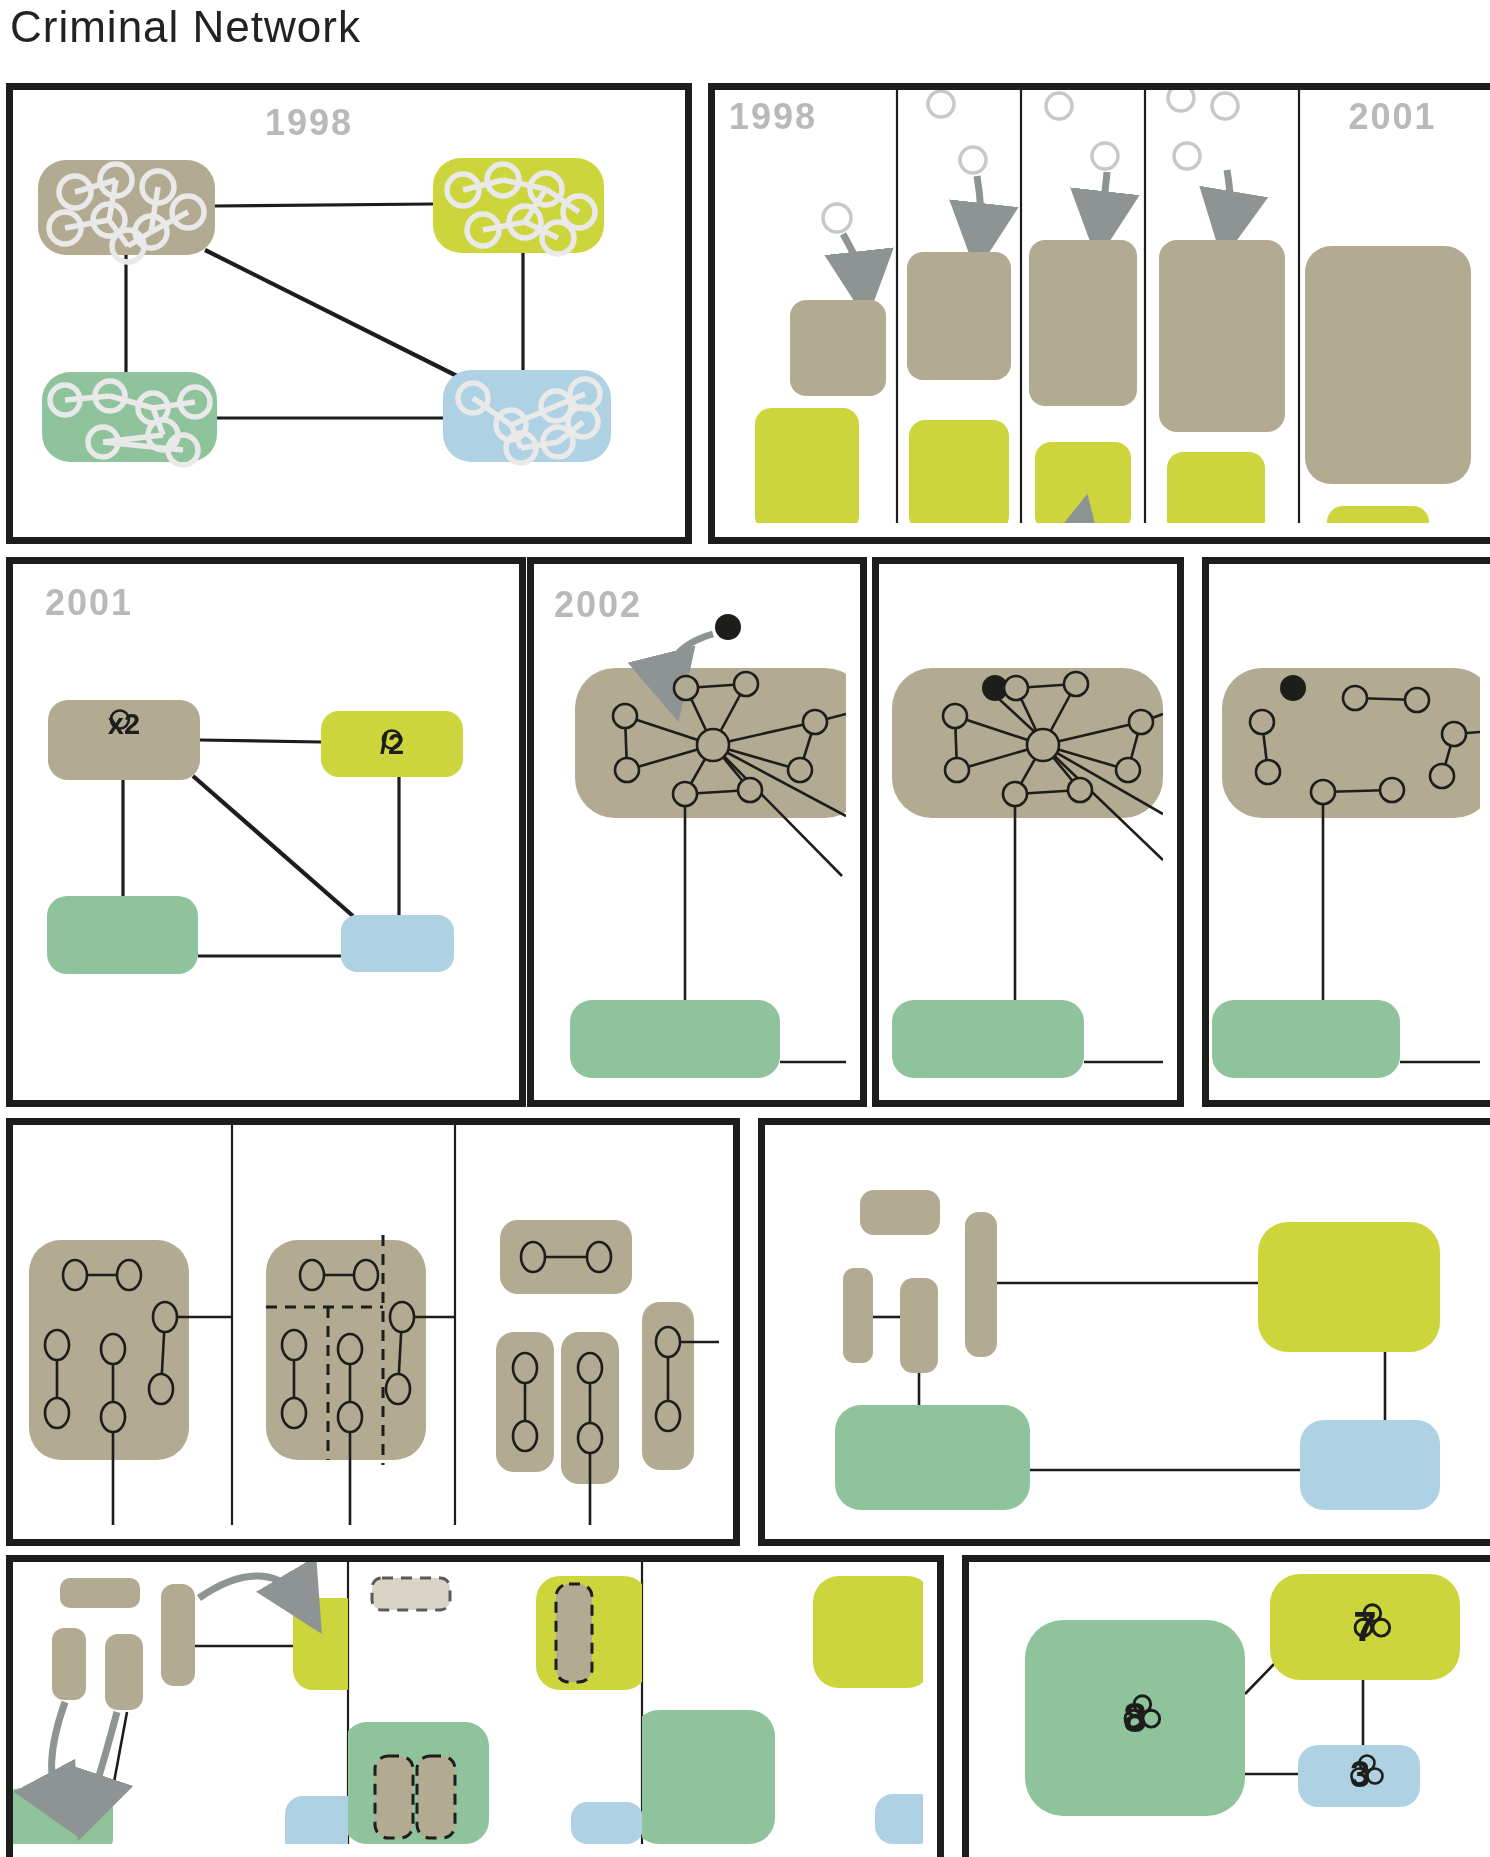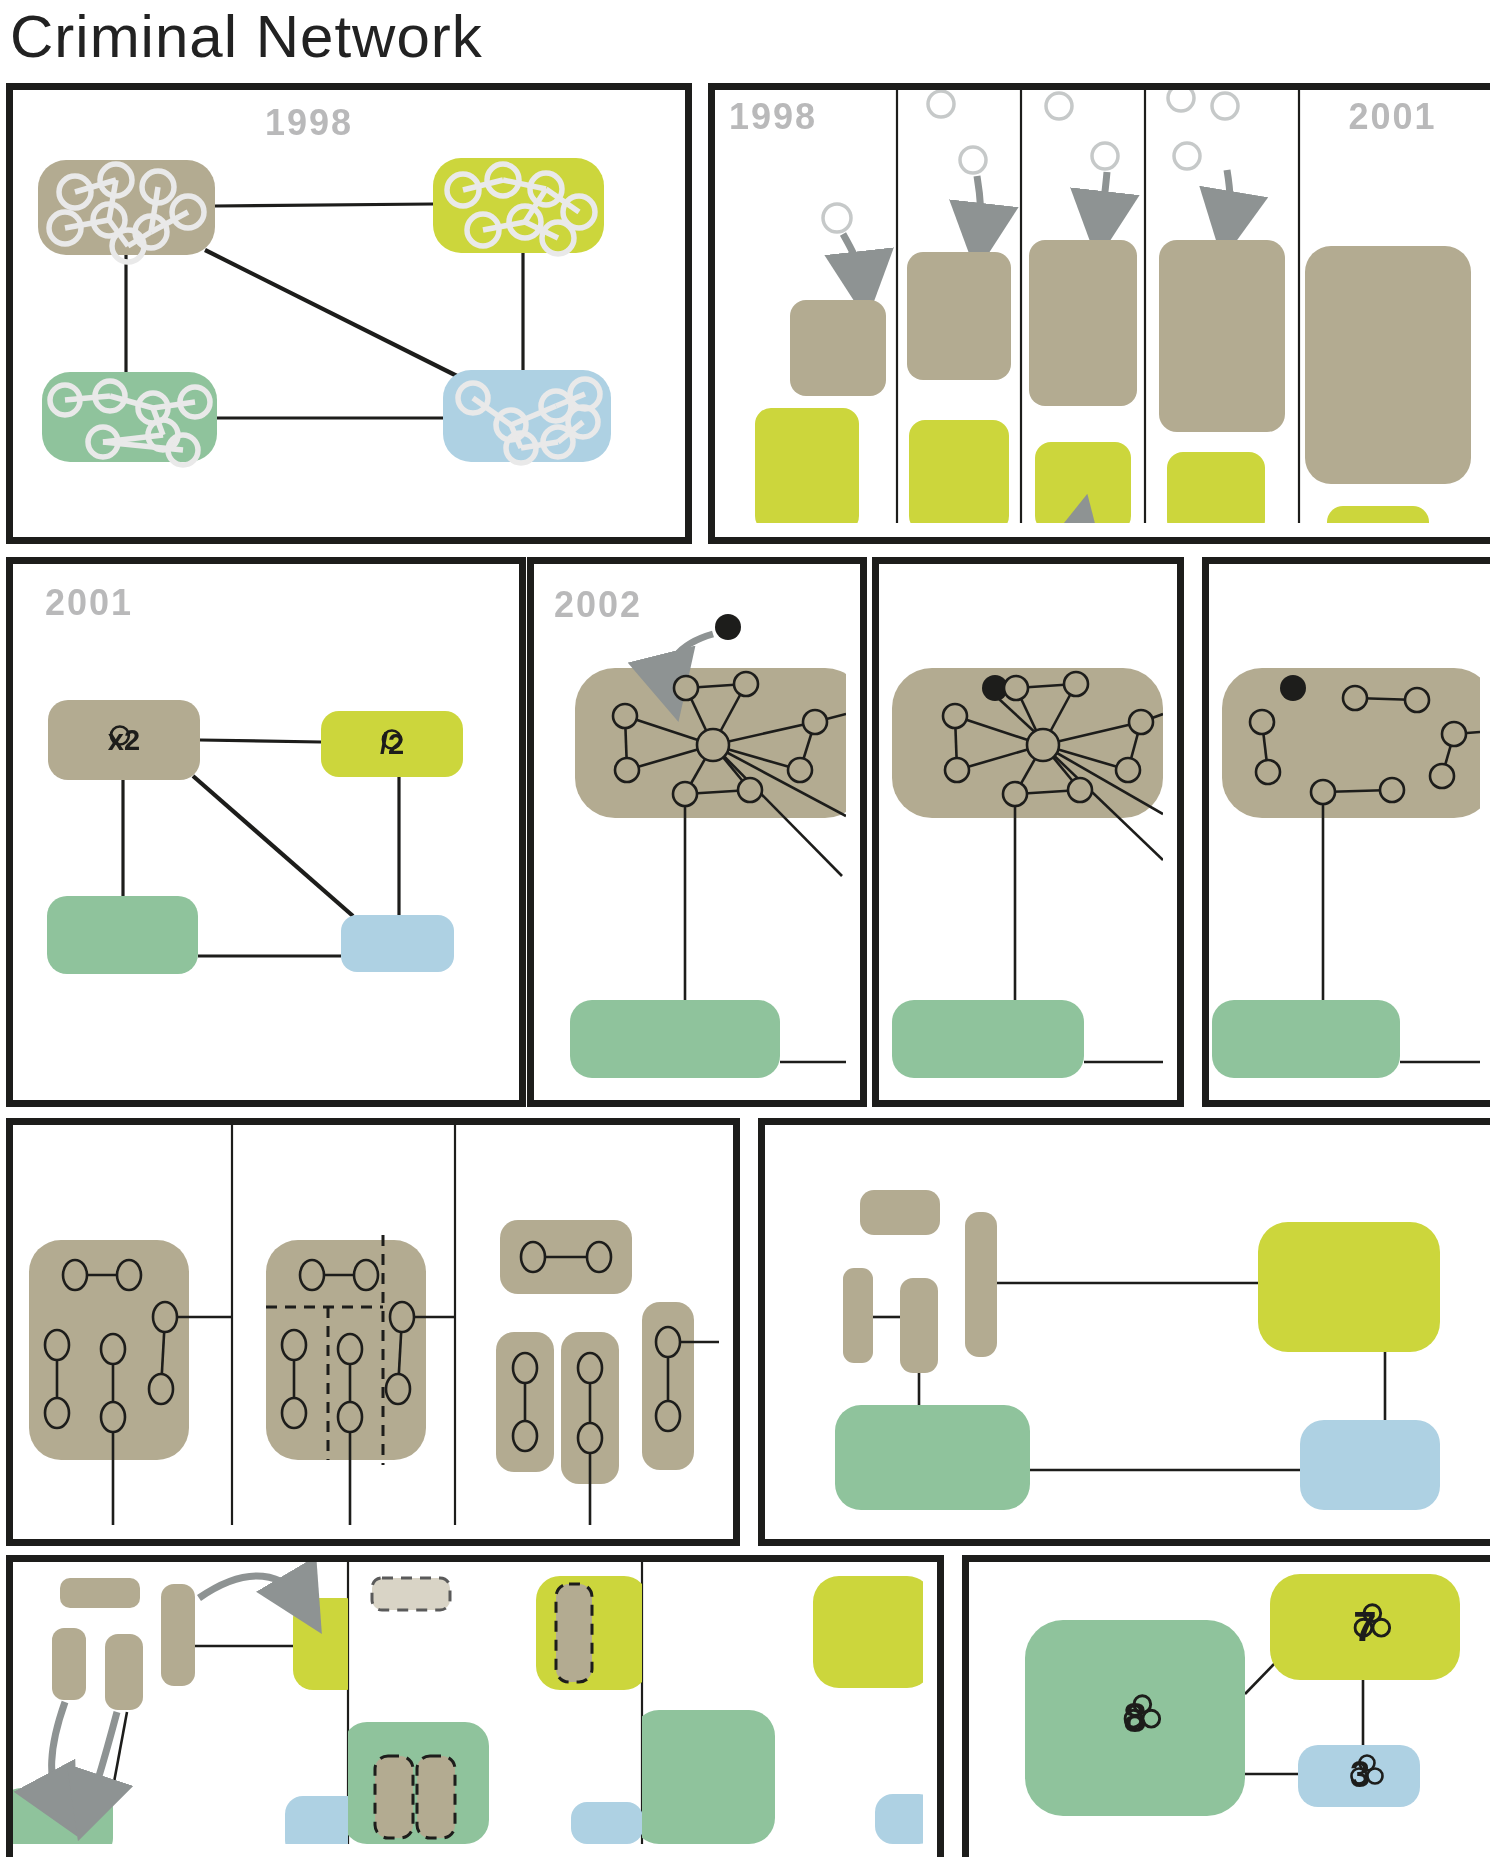--- a/index.html
+++ b/index.html
@@ -1,18 +1,18 @@
 <!DOCTYPE html>
 <html style="--ink: #1d1d1b; --tan: #b3ab91; --tan_ghost: #d9d4c6; --yellow: #ccd63c; --green: #8fc39c; --blue: #aed1e3; --label_gray: #b9b9ba; --arrow_gray: #8e9393; --node_outline: #e9e9e9; --circle_gray: #c6c9c9;"><head>
 <meta charset="utf-8">
 <style>
   html,body{margin:0;padding:0;background:#fff;}
   .page{position:relative;width:1490px;height:1857px;background:#fff;overflow:hidden;
         font-family:"Liberation Sans",sans-serif;}
-  .title{position:absolute;left:10px;top:2px;font-size:60px;font-weight:500;
+  .title{position:absolute;left:10px;top:2px;font-size:44px;font-weight:500;
          color:#222;letter-spacing:1px;}
   .panel{position:absolute;border:7px solid var(--ink);background:#fff;overflow:hidden;}
   .panel svg{position:absolute;left:0;top:0;display:block;}
   .yearlabel{position:absolute;font-weight:bold;font-size:36px;color:var(--label_gray);
              letter-spacing:2px;z-index:3;}
   .badge{position:absolute;display:flex;align-items:center;gap:5px;z-index:3;
          font-weight:bold;font-size:29px;color:var(--ink);transform:translate(-50%,-50%);}
   .count{position:absolute;display:flex;align-items:center;gap:4px;z-index:3;
          font-weight:bold;font-size:42px;color:var(--ink);transform:translate(-50%,-50%);}
   
@@ -193,21 +193,21 @@
 
       <g>
         <rect class="tanfill" x="590" y="156" width="166" height="238" rx="26"></rect>
         <rect class="yellowfill" x="612" y="416" width="102" height="58" rx="16"></rect>
       </g>
     </svg>
   </section>
 
   <section class="panel" style="left:6px;top:557px;width:506px;height:536px">
     <div class="yearlabel" style="left:32px;top:18px">2001</div>
-    <div class="badge" style="left:111px;top:176px">
+    <div class="badge" style="left:111px;top:160px">
       <svg width="24" height="24" viewBox="0 0 24 24">
         <circle class="icn" cx="12" cy="12" r="9"></circle>
       </svg>
       <span>x2</span>
     </div>
     <div class="badge" style="left:379px;top:180px">
       <svg width="24" height="24" viewBox="0 0 24 24">
         <circle class="icn" cx="12" cy="12" r="9"></circle>
       </svg>
       <span>/2</span>

